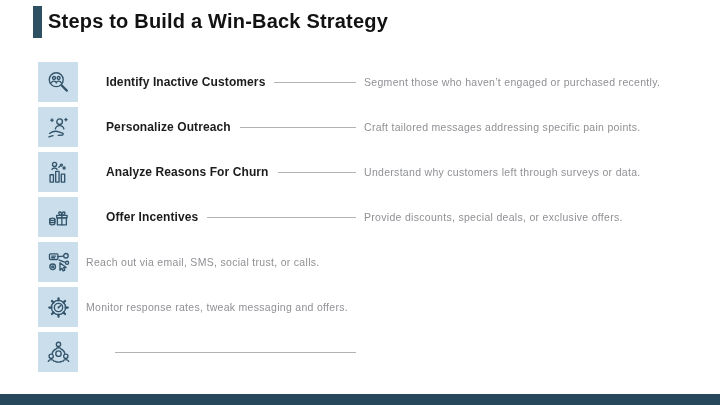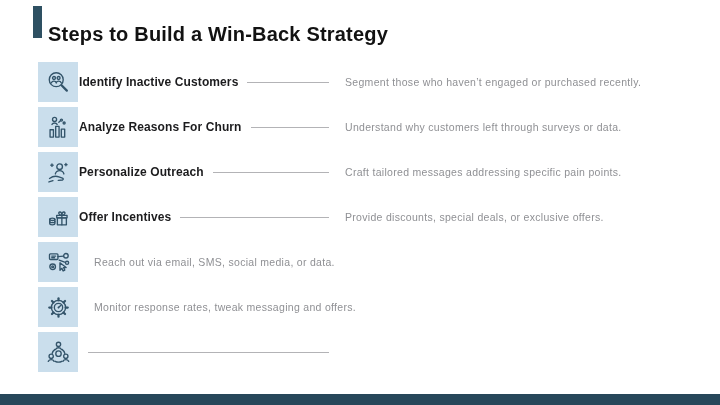--- a/index.html
+++ b/index.html
@@ -7,46 +7,46 @@
     width:720px;height:405px;position:relative;overflow:hidden;
     background:#ffffff;
     font-family:"Liberation Sans","DejaVu Sans",sans-serif;
     -webkit-font-smoothing:antialiased;
   }
   .accent-bar{
     position:absolute;left:33px;top:6px;width:9px;height:32px;
     background:#2E5062;
   }
   .slide-title{
-    position:absolute;left:48px;top:23px;
+    position:absolute;left:48px;top:10px;
     font-size:20px;font-weight:700;color:#121212;letter-spacing:.2px;
   }
   .steps{
     position:absolute;left:38px;top:62px;right:30px;
   }
   .step-row{
     display:flex;align-items:center;height:40px;margin-bottom:5px;
   }
   .tile{
     flex:0 0 40px;width:40px;height:40px;background:#CADEEC;
     display:flex;align-items:center;justify-content:center;
   }
   .tile svg{width:27px;height:27px;display:block;}
   .title-line{
-    flex:0 0 250px;display:flex;align-items:center;margin-left:1px;justify-content:center;
+    flex:0 0 250px;display:flex;align-items:center;margin-left:28px;justify-content:center;
   }
   .step-title{
     font-size:12px;font-weight:700;color:#1c1c1e;letter-spacing:.1px;
     white-space:nowrap;
   }
   .connector{
     flex:1;height:1px;background:#b3b3b6;margin-left:9px;min-width:10px;
   }
   .step-desc{
-    margin-left:16px;font-size:10.5px;color:#8f9094;letter-spacing:.3px;
+    margin-left:8px;font-size:10.5px;color:#8f9094;letter-spacing:.3px;
     white-space:nowrap;
   }
   .bottom-bar{
     position:absolute;left:0;right:0;bottom:0;height:11px;background:#27475A;
   }
   .ic{stroke:#33546A;fill:none;stroke-width:1.2;stroke-linecap:round;stroke-linejoin:round;}
   .ic-thick{stroke:#33546A;fill:none;stroke-width:2;stroke-linecap:round;}
 </style>
 </head>
 <body>
@@ -67,20 +67,40 @@
           <path d="M9.9 12.3a2.4 2.4 0 0 1 4.5 0"></path>
         </g>
         <line class="ic-thick" x1="14.7" y1="14.4" x2="19.4" y2="19.2"></line>
       </svg>
     </div>
     <div class="title-line">
       <span class="step-title">Identify Inactive Customers</span>
       <span class="connector"></span>
     </div>
     <span class="step-desc">Segment those who haven’t engaged or purchased recently.</span>
+  </div>
+
+  <div class="step-row">
+    <div class="tile">
+      <svg viewBox="0 0 24 24">
+        <g class="ic">
+          <circle cx="13" cy="6.8" r="2.5"></circle>
+          <path d="M9.2 13.3a3.9 3.9 0 0 1 7.6 0"></path>
+          <path d="M6.2 4.4v2.2M5.1 5.5h2.2"></path>
+          <path d="M18.6 4v2M17.6 5h2"></path>
+          <path d="M4 17.3q4.2 -3 8.3 -1.4l3.2 1.2q1.4 .6 .1 1.6l-3.8 .3"></path>
+          <path d="M3.5 20.4l3.6 -1.2"></path>
+        </g>
+      </svg>
+    </div>
+    <div class="title-line">
+      <span class="step-title">Personalize Outreach</span>
+      <span class="connector"></span>
+    </div>
+    <span class="step-desc">Craft tailored messages addressing specific pain points.</span>
   </div>
 
   <div class="step-row">
     <div class="tile">
       <svg viewBox="0 0 24 24">
         <g class="ic">
           <rect x="4.5" y="14" width="3" height="6.5"></rect>
           <rect x="9.5" y="11" width="3" height="9.5"></rect>
           <rect x="14.5" y="13.5" width="3" height="7"></rect>
           <circle cx="8.5" cy="4.8" r="1.8"></circle>
@@ -89,40 +109,20 @@
           <circle cx="17" cy="8" r="0.9"></circle>
           <path d="M12.3 7.3l1.2 -1"></path>
         </g>
       </svg>
     </div>
     <div class="title-line">
       <span class="step-title">Analyze Reasons For Churn</span>
       <span class="connector"></span>
     </div>
     <span class="step-desc">Understand why customers left through surveys or data.</span>
-  </div>
-
-  <div class="step-row">
-    <div class="tile">
-      <svg viewBox="0 0 24 24">
-        <g class="ic">
-          <circle cx="13" cy="6.8" r="2.5"></circle>
-          <path d="M9.2 13.3a3.9 3.9 0 0 1 7.6 0"></path>
-          <path d="M6.2 4.4v2.2M5.1 5.5h2.2"></path>
-          <path d="M18.6 4v2M17.6 5h2"></path>
-          <path d="M4 17.3q4.2 -3 8.3 -1.4l3.2 1.2q1.4 .6 .1 1.6l-3.8 .3"></path>
-          <path d="M3.5 20.4l3.6 -1.2"></path>
-        </g>
-      </svg>
-    </div>
-    <div class="title-line">
-      <span class="step-title">Personalize Outreach</span>
-      <span class="connector"></span>
-    </div>
-    <span class="step-desc">Craft tailored messages addressing specific pain points.</span>
   </div>
 
   <div class="step-row">
     <div class="tile">
       <svg viewBox="0 0 24 24">
         <g class="ic">
           <ellipse cx="6.5" cy="13.6" rx="2.3" ry="1.1"></ellipse>
           <path d="M4.2 13.6v3.8c0 .6 1 1.1 2.3 1.1s2.3 -.5 2.3 -1.1v-3.8"></path>
           <path d="M4.2 15.5c0 .6 1 1.1 2.3 1.1s2.3 -.5 2.3 -1.1"></path>
           <rect x="11" y="12.3" width="8" height="6.2"></rect>
@@ -149,21 +149,21 @@
           <circle cx="18.6" cy="6" r="2"></circle>
           <circle cx="19.6" cy="12.3" r="1.4"></circle>
           <path d="M11.5 6.8l5 -0.5"></path>
           <path d="M12.6 9.9l4.8 1.8"></path>
           <circle cx="6.8" cy="15.8" r="2.5"></circle>
           <circle cx="6.8" cy="15.8" r="0.8"></circle>
           <path d="M13.3 12.3v6.6l1.7 -1.7l1.1 2.3l1.5 -.7l-1.1 -2.3h2.3z"></path>
         </g>
       </svg>
     </div>
-    <span class="step-desc">Reach out via email, SMS, social media, or data.</span>
+    <span class="step-desc">Reach out via email, SMS, social trust, or calls.</span>
   </div>
 
   <div class="step-row">
     <div class="tile">
       <svg viewBox="0 0 24 24">
         <g class="ic-thick">
           <line x1="18.3" y1="12" x2="20.2" y2="12"></line>
           <line x1="16.45" y1="16.45" x2="17.8" y2="17.8"></line>
           <line x1="12" y1="18.3" x2="12" y2="20.2"></line>
           <line x1="7.55" y1="16.45" x2="6.2" y2="17.8"></line>

